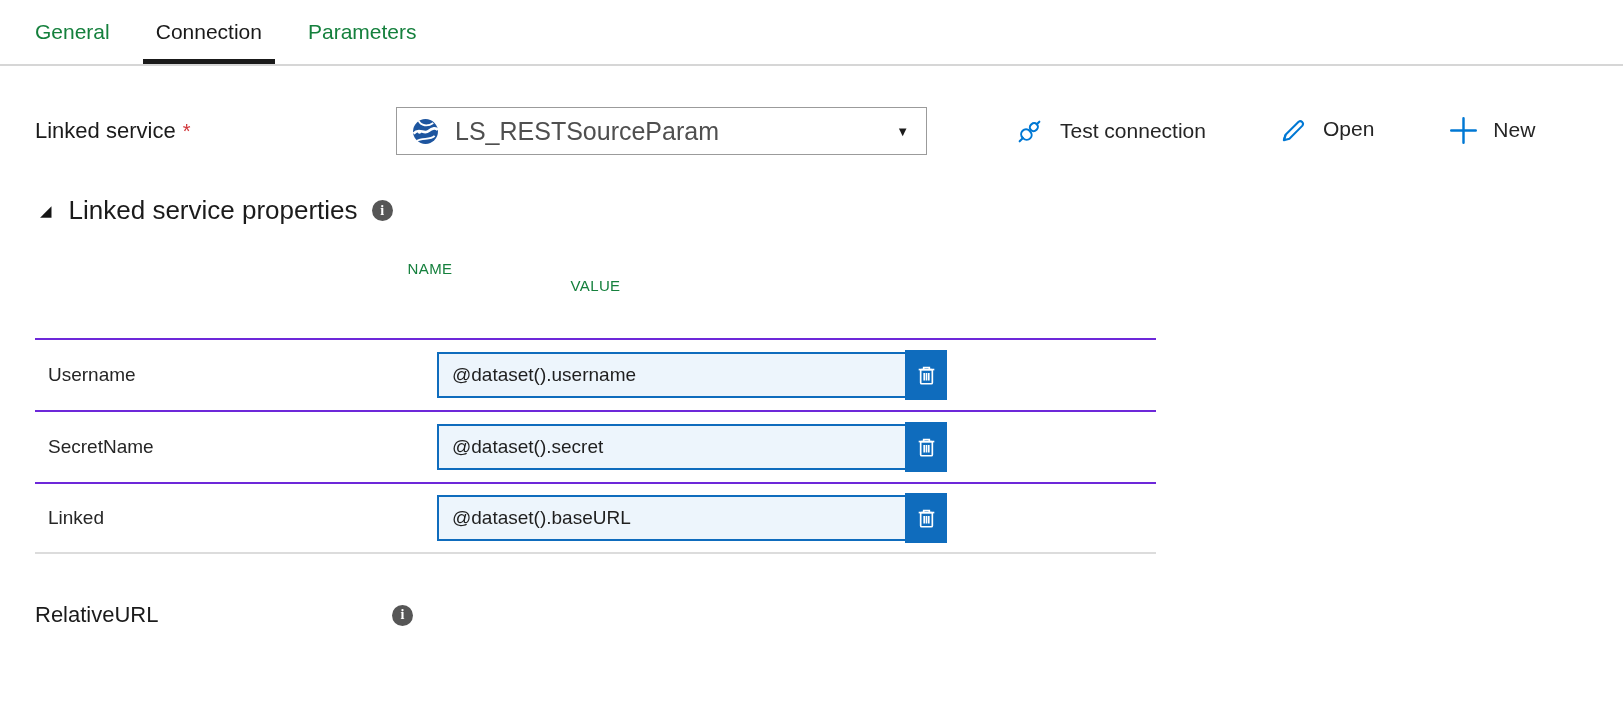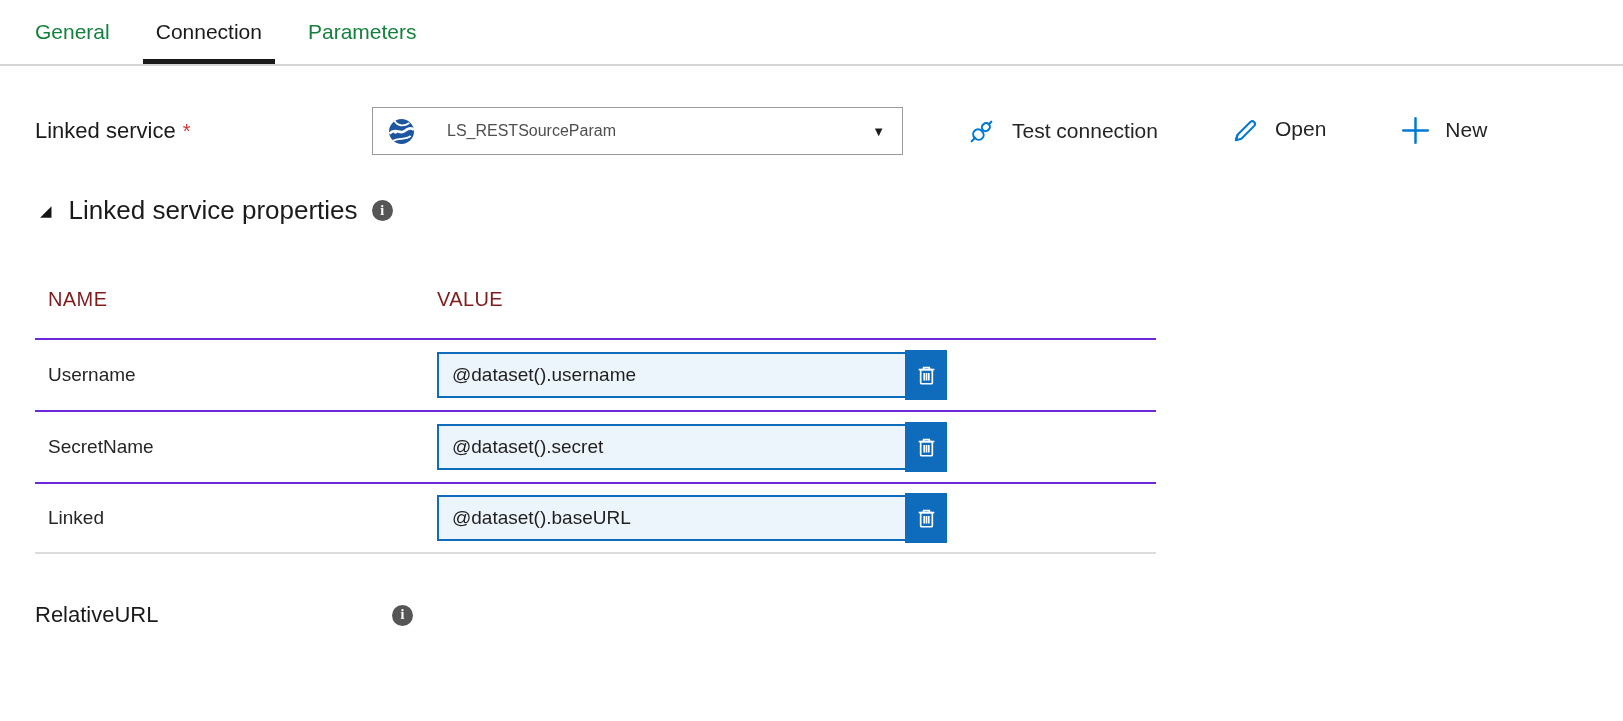--- a/index.html
+++ b/index.html
@@ -30,35 +30,35 @@
   .tab.active { color:#1a1a1a; font-weight:400; }
   .tab.active::after {
     content:"";
     position:absolute; left:-13px; right:-13px; bottom:0;
     height:5px; background:#1a1a1a;
   }
 
   
   .ls-row {
     display:flex; align-items:center;
-    margin-top:41px; padding-left:35px;
+    margin-top:41px; padding-left:35px;gap:24px;
   }
   .ls-label { width:337px; font-size:22px; color:#1b1b1b; }
   .required { color:#d13438; margin-left:7px; font-size:20px; }
 
   .dropdown {
     width:531px; height:48px;
     border:1px solid #9b9b9b;
     background:#fff;
     display:flex; align-items:center;
     padding:0 17px 0 15px;
     cursor:pointer;
   }
   .dropdown .conn-icon { width:27px; height:27px; flex:0 0 auto; }
-  .dropdown-value { margin-left:32px; font-size:16px; color:#4f4f4f; }
+  .dropdown-value { margin-left:16px; font-size:25px; color:#4f4f4f; }
   .caret { margin-left:auto; font-size:13px; color:#1c1c1c; }
 
   .actions { display:flex; align-items:flex-start; margin-left:62px; }
   .action {
     display:flex; align-items:center; gap:14px;
     font-size:21px; color:#252525; cursor:pointer; white-space:nowrap;
   }
   .action + .action { margin-left:74px; }
   .action svg { display:block; }
 
@@ -72,21 +72,21 @@
     background:#565656; color:#ffffff;
     font-size:14px; font-weight:700; font-family:"Liberation Serif", serif;
     display:flex; align-items:center; justify-content:center;
     cursor:pointer; flex:0 0 auto;
   }
 
   
   .param-table { margin-left:35px; width:1121px; margin-top:34px; }
   .thead {
     display:flex; align-items:center; height:78px;
-    font-size:20px; color:#7f1d1d; letter-spacing:.4px;
+    font-size:15px; color:#15803d; letter-spacing:.4px;flex-direction:column;
   }
   .col-name  { width:402px; padding-left:13px; }
   .trow {
     display:flex; align-items:center; height:72px;
     border-top:2px solid #6d28d9;
   }
   .trow:last-child { border-bottom:2px solid #dcdcdc; }
   .row-name { width:402px; padding-left:13px; font-size:19px; color:#262626; }
 
   .value-cell { position:relative; width:510px; height:46px; }

